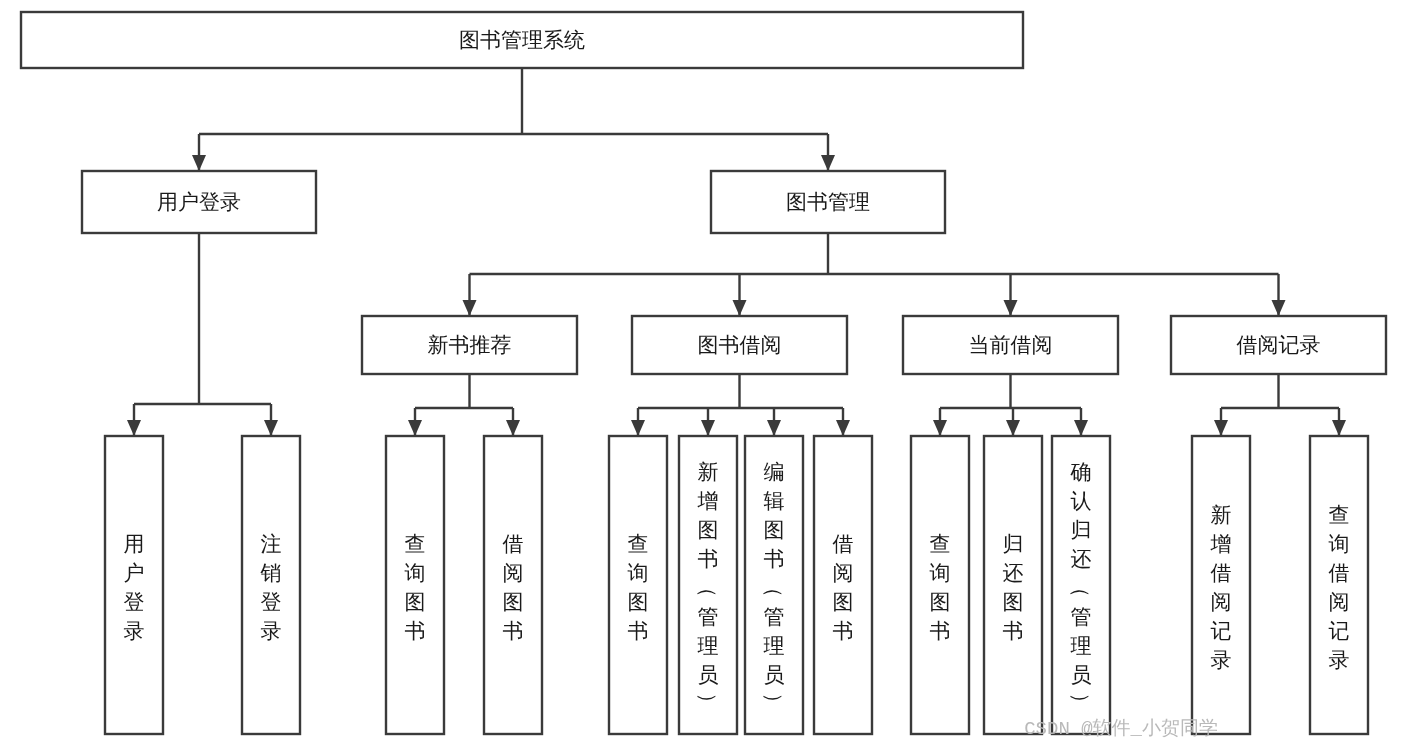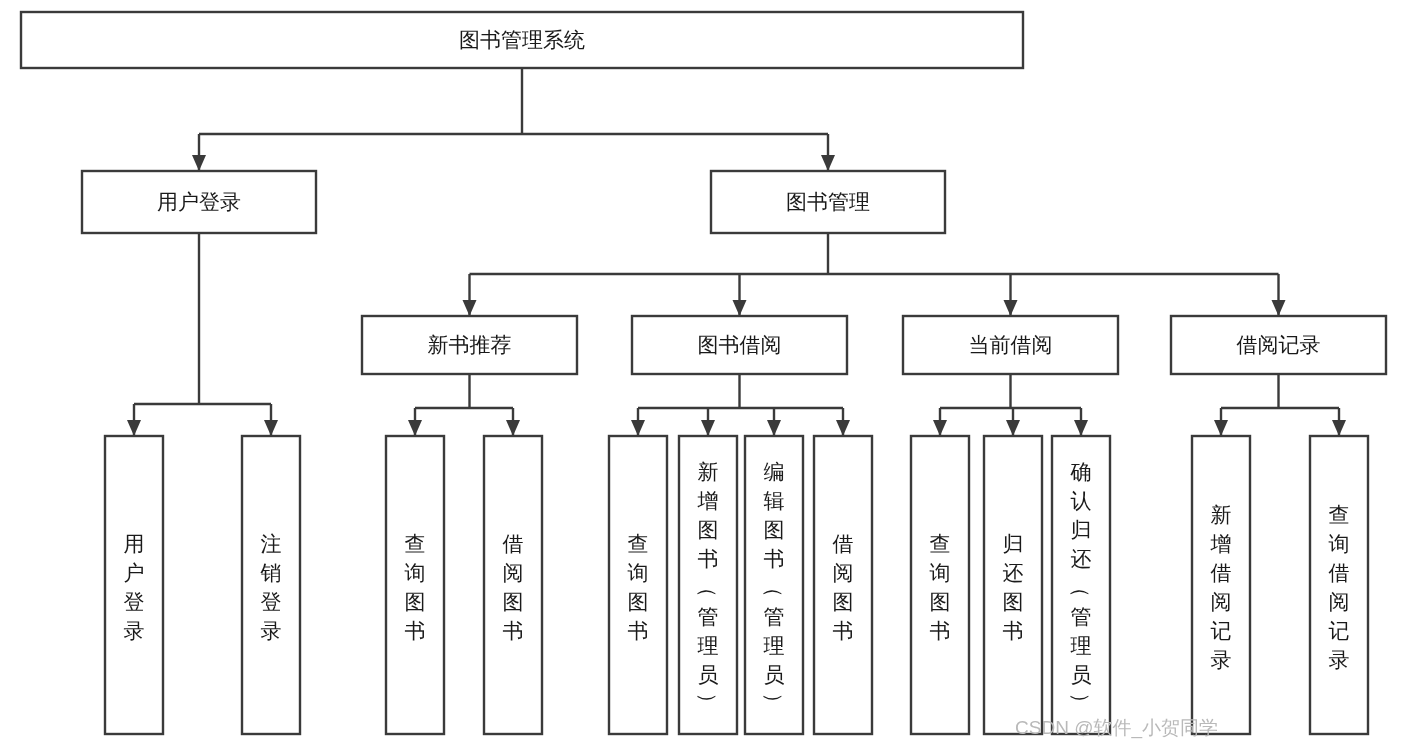--- a/index.html
+++ b/index.html
@@ -46,21 +46,21 @@
     font-family: "Liberation Sans", sans-serif;
     font-size: 21px;
     fill: #1a1a1a;
     text-anchor: middle;
     dominant-baseline: middle;
   }
   .watermark {
     position: absolute;
     right: 8px;
     bottom: 6px;
-    font-family: Liberation Sans, sans-serif;
+    font-family: Liberation Mono, monospace;
     font-size: 19px;
     color: #b9b9b9;
     white-space: nowrap;
     user-select: none;
   }
 </style>
 </head>
 <body>
 
 <div id="diagram-root">

